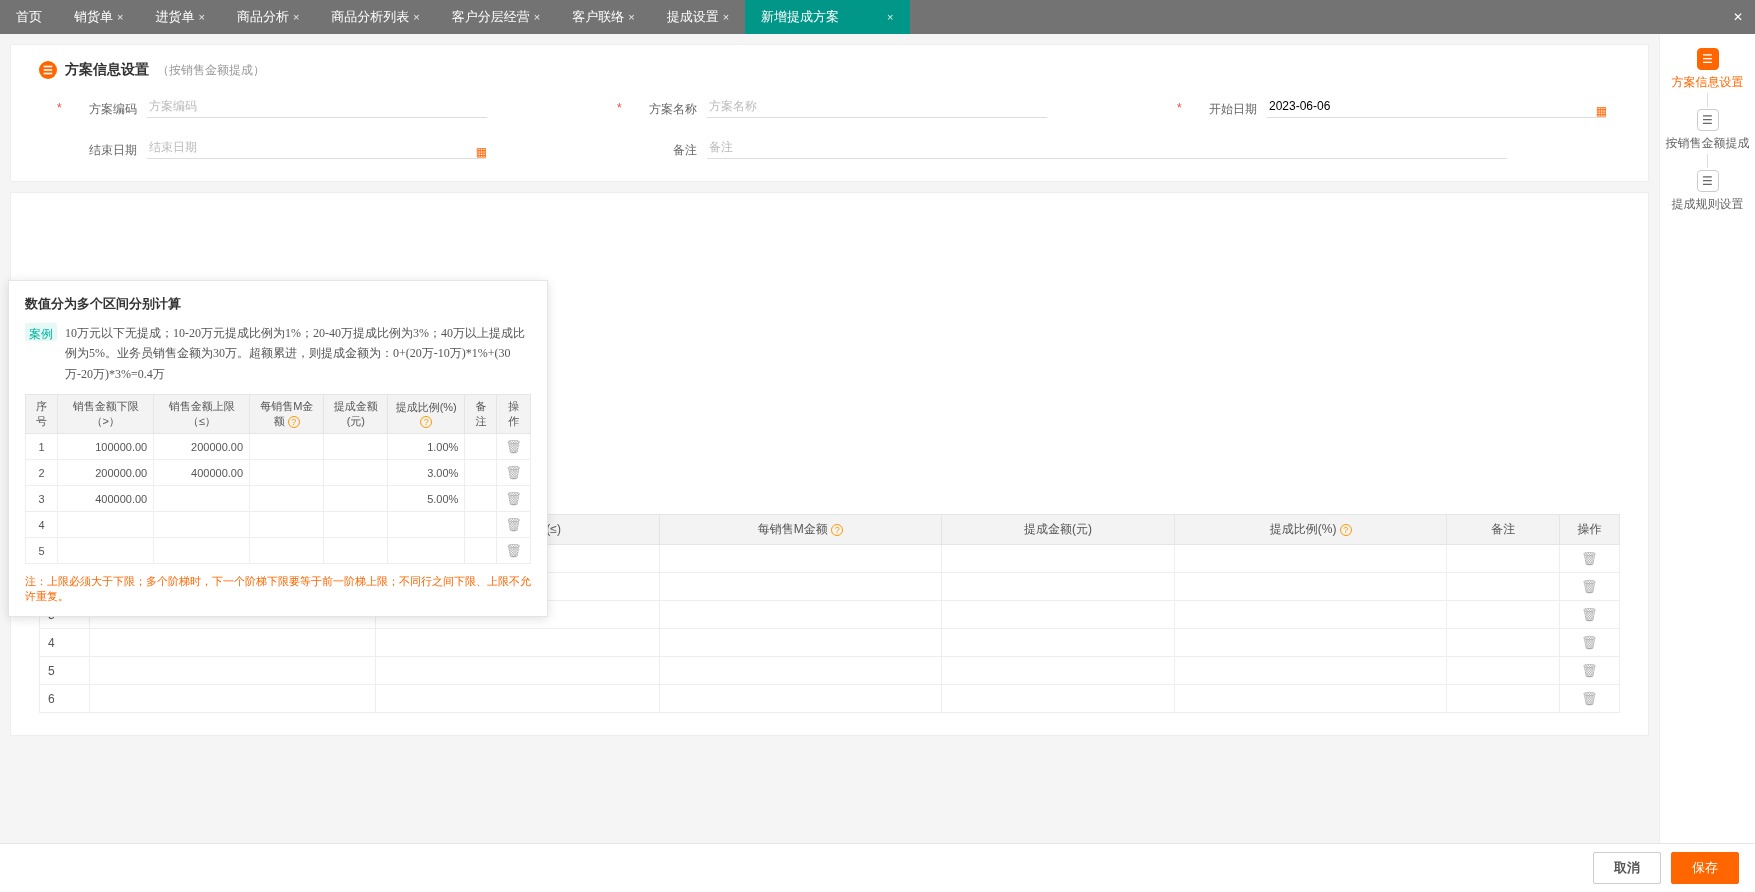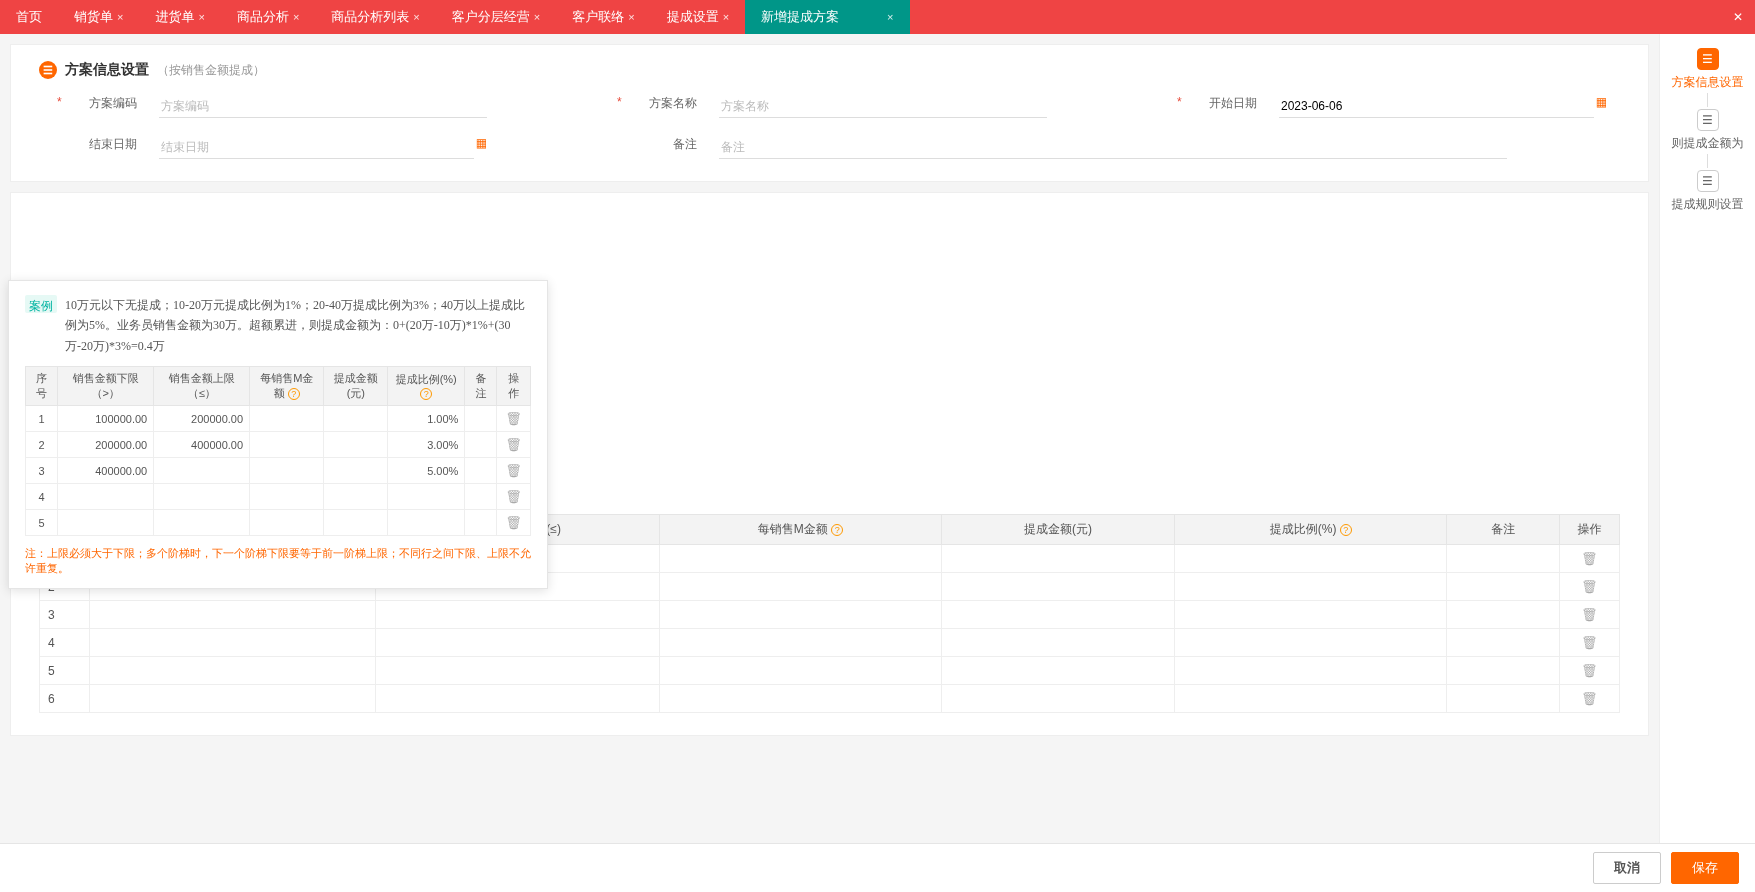--- a/index.html
+++ b/index.html
@@ -1,21 +1,21 @@
 <!DOCTYPE html>
 <html><head>
 <meta charset="utf-8">
 <style>
   * { box-sizing: border-box; margin: 0; padding: 0; }
   html, body { height: 100%; font-family: "Microsoft YaHei", Arial, sans-serif; font-size: 12px; color: #333; background: #f5f5f5; }
   body { display: flex; flex-direction: column; }
 
   
   .tabstrip {
-    background: #ef4444;
+    background: #737373;
     height: 34px;
     display: flex;
     align-items: stretch;
     color: #fff;
     position: relative;
   }
   .tabstrip .tab {
     display: flex; align-items: center; gap: 4px;
     padding: 0 16px;
     cursor: pointer;
@@ -50,21 +50,21 @@
   .sidepanel .vline { width:1px;height:14px;background:#ddd; }
 
   
   .card { background:#fff; border:1px solid #eee; margin-bottom:10px; padding:16px 28px 22px 28px; }
   .card-head { display:flex; align-items:center; gap:8px; font-size:14px; font-weight:600; margin-bottom:16px; }
   .card-head .badge { width:18px;height:18px;border-radius:50%;background:#f60;color:#fff;font-size:11px;display:flex;align-items:center;justify-content:center; }
   .card-head .sub { font-size:12px;color:#999;font-weight:400; }
 
   
   .form-grid { display:flex; flex-wrap:wrap; column-gap:140px; row-gap:18px; padding-left:28px; }
-  .form-row { display:flex; align-items:flex-start; gap:22px; width:420px; }
+  .form-row { display:flex; align-items:flex-end; gap:10px; width:420px; }
   .form-row .lab { width:70px; text-align:right; color:#666; position:relative; }
   .form-row .lab.req::before { content:"*"; color:#e74c3c; position:absolute; left:-10px; }
   .form-row .inp {
     flex:1; border:none; border-bottom:1px solid #ddd; padding:4px 2px; font-size:12px; outline:none;
   }
   .form-row .inp::placeholder { color:#bbb; }
   .form-row .cal { color:#f60; margin-left:-20px; pointer-events:none; }
   .form-row.full { width: 880px; }
 
   
@@ -284,20 +284,21 @@
               <td></td>
               <td></td>
               <td></td>
               <td class="center"><span class="trash">🗑</span></td>
             </tr>
           </tbody>
       </table>
     </div>
 
     <div class="tooltip-card">
+      <h4>数值分为多个区间分别计算</h4>
       <div class="example">
         <span class="tag">案例</span>
         <span>10万元以下无提成；10-20万元提成比例为1%；20-40万提成比例为3%；40万以上提成比例为5%。业务员销售金额为30万。超额累进，则提成金额为：0+(20万-10万)*1%+(30万-20万)*3%=0.4万</span>
       </div>
       <table class="mini">
         <thead>
           <tr>
             <th>序号</th>
             <th>销售金额下限（&gt;）</th>
             <th>销售金额上限（≤）</th>
@@ -367,21 +368,21 @@
   </div>
 
   <div class="sidepanel">
     <div class="step active">
       <span class="circle">☰</span>
       <span>方案信息设置</span>
     </div>
     <div class="vline"></div>
     <div class="step">
       <span class="circle">☰</span>
-      <span>则提成金额为</span>
+      <span>按销售金额提成</span>
     </div>
     <div class="vline"></div>
     <div class="step">
       <span class="circle">☰</span>
       <span>提成规则设置</span>
     </div>
   </div>
 </div>
 
 <div class="footer">

